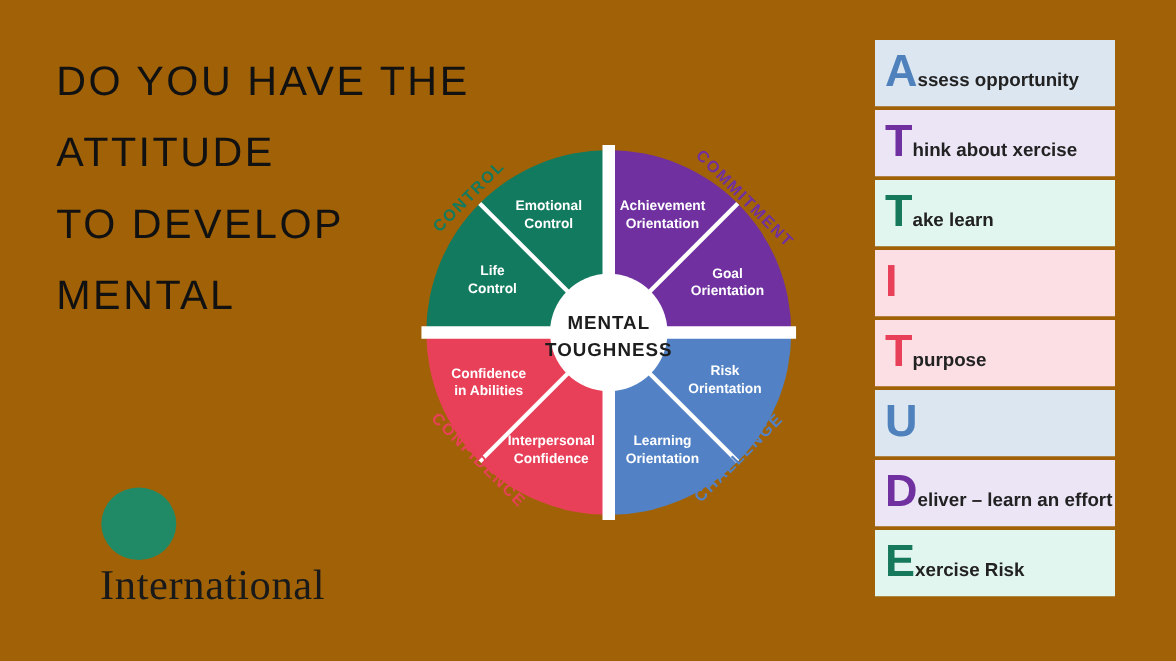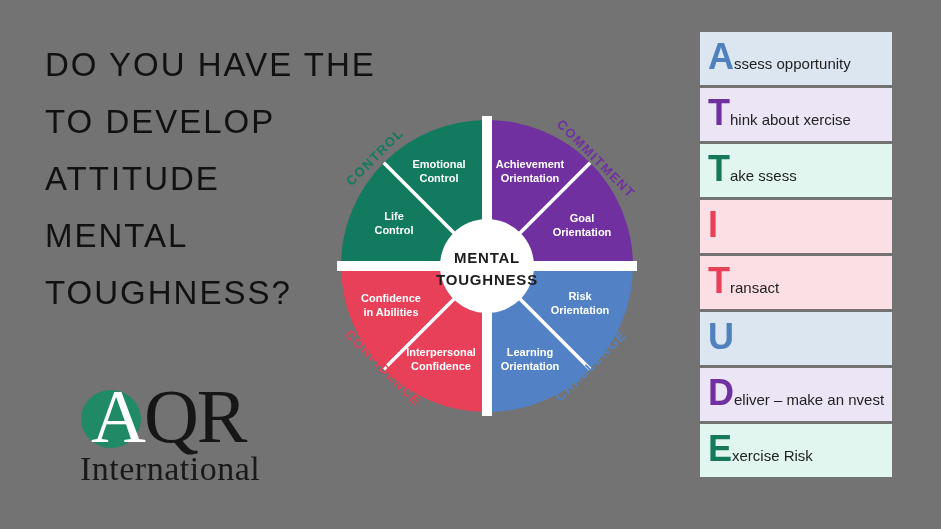--- a/index.html
+++ b/index.html
@@ -1,20 +1,20 @@
 <!DOCTYPE html>
 <html><head>
 <meta charset="utf-8">
 <style>
   html,body{margin:0;padding:0;}
   body{
     width:941px;height:529px;background:#ffffff;overflow:hidden;
     font-family:"Liberation Sans",sans-serif;position:relative;
   }
-  .slide{position:absolute;inset:0;background:#737373;}
+  .slide{position:absolute;inset:0;background:#a16207;}
 
   
   .title{
     position:absolute;left:45px;top:36px;width:370px;
     font-size:33px;line-height:57px;letter-spacing:2px;
     color:#111;font-weight:400;
   }
 
   
   .wheel{position:absolute;left:337px;top:116px;width:300px;height:300px;}
@@ -44,33 +44,32 @@
 
   
   .attitude{position:absolute;left:700px;top:32px;width:192px;}
   .att-row{
     height:53px;margin-bottom:3px;
     display:flex;align-items:baseline;
     padding:7px 0 0 8px;box-sizing:border-box;
     white-space:nowrap;
   }
   .att-big{font-size:36px;font-weight:bold;line-height:1;}
-  .att-rest{font-size:15px;color:#222;line-height:1;}
+  .att-rest{font-size:15px;color:#222;line-height:1;font-weight:bold;}
 </style>
 </head>
 <body>
 
 <div class="slide">
 
   <div class="title">
     <div>DO YOU HAVE THE</div>
+    <div>ATTITUDE</div>
     <div>TO DEVELOP</div>
-    <div>ATTITUDE</div>
     <div>MENTAL</div>
-    <div>TOUGHNESS?</div>
   </div>
 
   <div class="wheel">
     <svg viewBox="0 0 300 300" width="300" height="300">
 
       <path d="M150,150 L150,4 A146,146 0 0 0 4,150 Z" fill="#127a5e"></path>
       <path d="M150,150 L150,4 A146,146 0 0 1 296,150 Z" fill="#7030a0"></path>
       <path d="M150,150 L4,150 A146,146 0 0 0 150,296 Z" fill="#e84058"></path>
       <path d="M150,150 L296,150 A146,146 0 0 1 150,296 Z" fill="#5282c5"></path>
 
@@ -108,50 +107,49 @@
       <text class="outer-label" text-anchor="middle" transform="translate(257,253) rotate(-45)" fill="#5282c5">CHALLENGE</text>
 
       <circle cx="150" cy="150" r="47" fill="#ffffff"></circle>
       <text class="center-t" text-anchor="middle" x="150" y="147">MENTAL</text>
       <text class="center-t" text-anchor="middle" x="150" y="169">TOUGHNESS</text>
     </svg>
   </div>
 
   <div class="logo">
     <span class="logo-circle" style="background: rgb(32, 138, 103);"></span>
-    <span class="logo-aqr"><span class="logo-a">A</span><span class="logo-qr">QR</span></span>
     <div class="logo-sub">International</div>
   </div>
 
   <div class="attitude">
     <div class="att-row" style="background: rgb(220, 230, 241);">
       <span class="att-big" style="color: rgb(79, 129, 189);">A</span>
         <span class="att-rest">ssess opportunity</span>
     </div>
     <div class="att-row" style="background: rgb(236, 229, 246);">
       <span class="att-big" style="color: rgb(112, 48, 160);">T</span>
         <span class="att-rest">hink about xercise</span>
     </div>
     <div class="att-row" style="background: rgb(224, 246, 239);">
       <span class="att-big" style="color: rgb(23, 121, 92);">T</span>
-        <span class="att-rest">ake ssess</span>
+        <span class="att-rest">ake learn</span>
     </div>
     <div class="att-row" style="background: rgb(251, 223, 228);">
       <span class="att-big" style="color: rgb(232, 64, 88);">I</span>
     </div>
     <div class="att-row" style="background: rgb(251, 223, 228);">
       <span class="att-big" style="color: rgb(232, 64, 88);">T</span>
-        <span class="att-rest">ransact</span>
+        <span class="att-rest">purpose</span>
     </div>
     <div class="att-row" style="background: rgb(220, 230, 241);">
       <span class="att-big" style="color: rgb(79, 129, 189);">U</span>
     </div>
     <div class="att-row" style="background: rgb(236, 229, 246);">
       <span class="att-big" style="color: rgb(112, 48, 160);">D</span>
-        <span class="att-rest">eliver – make an nvest</span>
+        <span class="att-rest">eliver – learn an effort</span>
     </div>
     <div class="att-row" style="background: rgb(224, 246, 239);">
       <span class="att-big" style="color: rgb(23, 121, 92);">E</span>
         <span class="att-rest">xercise Risk</span>
     </div>
   </div>
 
 </div>
 
 </body></html>

